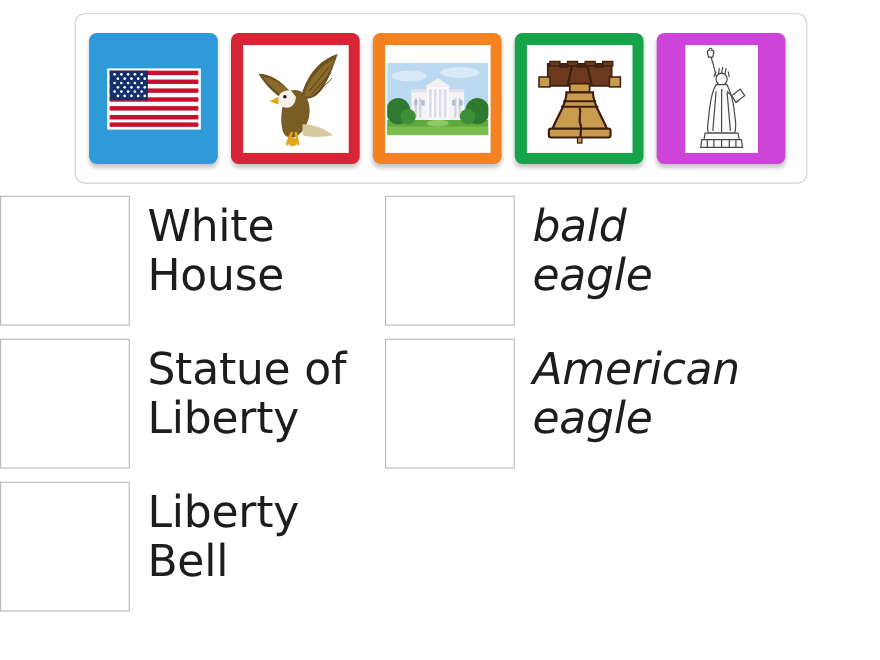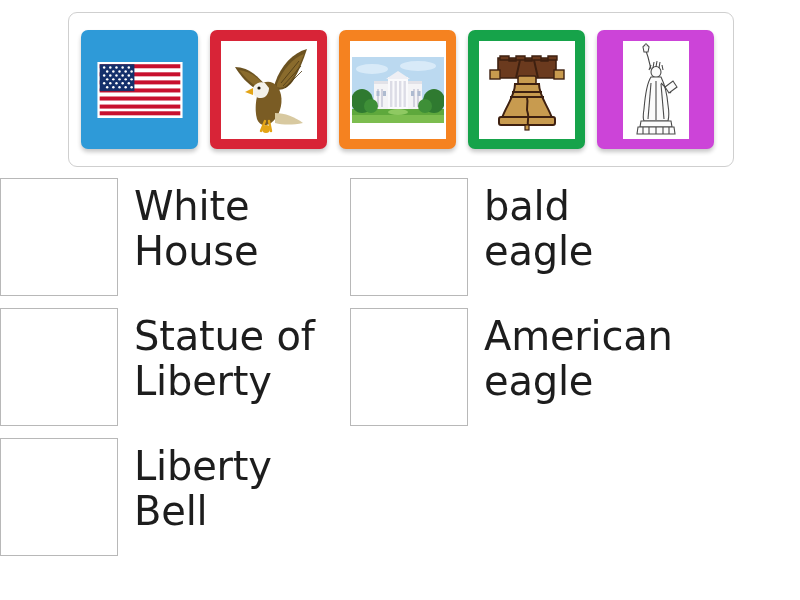--- a/index.html
+++ b/index.html
@@ -46,21 +46,21 @@
   .grid {
     position: absolute;
     left: 0; top: 178px;
     width: 800px;
   }
   .col {
     position: absolute;
     width: 400px;
   }
   .col-left  { left: 0; }
-  .col-right { left: 350px; }
+  .col-right { left: 350px; font-style: italic; }
 
   .row {
     display: flex;
     align-items: flex-start;
     height: 130px;
   }
   .dropbox {
     width: 118px; height: 118px;
     border: 1px solid #b8b8b8;
     background: #ffffff;

